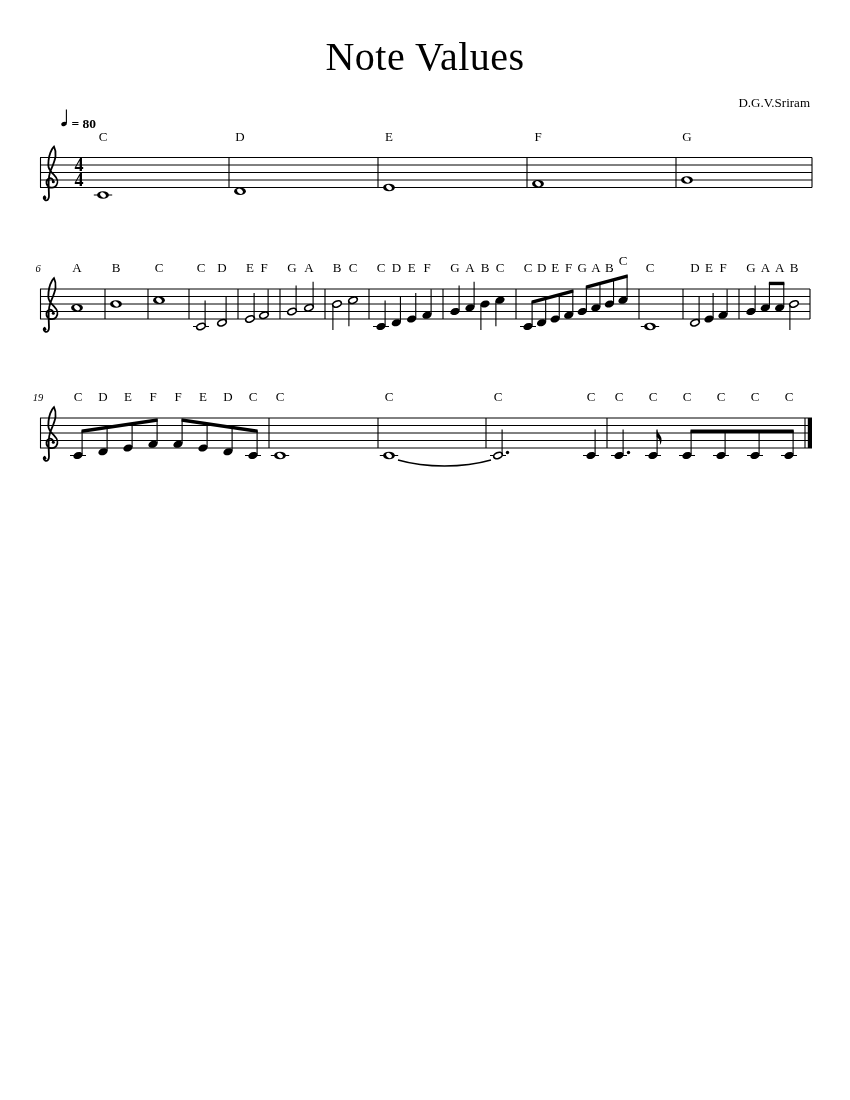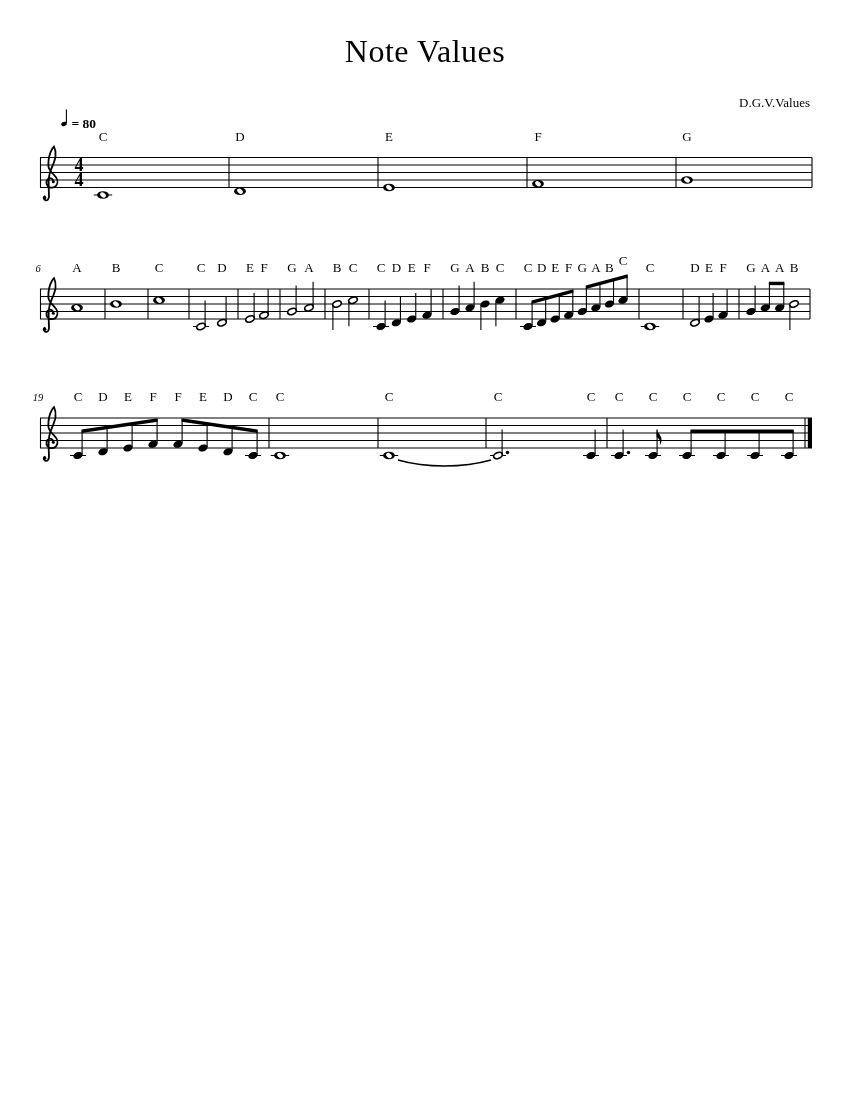--- a/index.html
+++ b/index.html
@@ -1,20 +1,20 @@
 <!DOCTYPE html>
 <html><head>
 <meta charset="utf-8">
 <style>
   html,body{margin:0;padding:0;background:#ffffff;}
   .page{position:relative;width:850px;height:1100px;background:#ffffff;overflow:hidden;
         font-family:"Liberation Serif","DejaVu Serif",serif;color:#000;}
   .page svg{position:absolute;left:0;top:0;}
   .title{position:absolute;top:33px;left:0;width:100%;text-align:center;margin:0;
-         font-size:32px;font-weight:normal;letter-spacing:0.5px;}
+         font-size:40px;font-weight:normal;letter-spacing:0.5px;}
   .composer{position:absolute;top:95px;right:40px;font-size:13px;}
 </style>
 </head>
 <body>
 
 <div class="page">
   <svg id="score" width="850" height="1100" viewBox="0 0 850 1100">
       <g>
         <line x1="40" y1="157.5" x2="812" y2="157.5" stroke="#000000" stroke-width="1"></line>
         <line x1="40" y1="165" x2="812" y2="165" stroke="#000000" stroke-width="1"></line>
@@ -445,14 +445,14 @@
           <line x1="725.1" y1="454.5" x2="725.1" y2="430.5" stroke="#000000" stroke-width="1.1"></line>
           <line x1="759.1" y1="454.5" x2="759.1" y2="430.5" stroke="#000000" stroke-width="1.1"></line>
           <line x1="793.1" y1="454.5" x2="793.1" y2="430.5" stroke="#000000" stroke-width="1.1"></line>
           <polygon points="690.5500000000001,429.5 793.65,429.5 793.65,432.9 690.5500000000001,432.9" fill="#000000"></polygon>
         </g>
         <line x1="805" y1="418" x2="805" y2="448" stroke="#000000" stroke-width="1.1"></line>
         <rect x="807.8" y="418" width="4.2" height="30" fill="#000000"></rect>
       </g>
     </svg>
   <h1 class="title">Note Values</h1>
-  <div class="composer">D.G.V.Values</div>
+  <div class="composer">D.G.V.Sriram</div>
 </div>
 
 </body></html>

